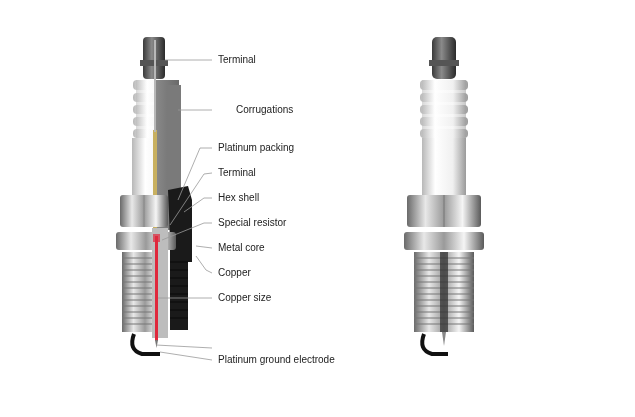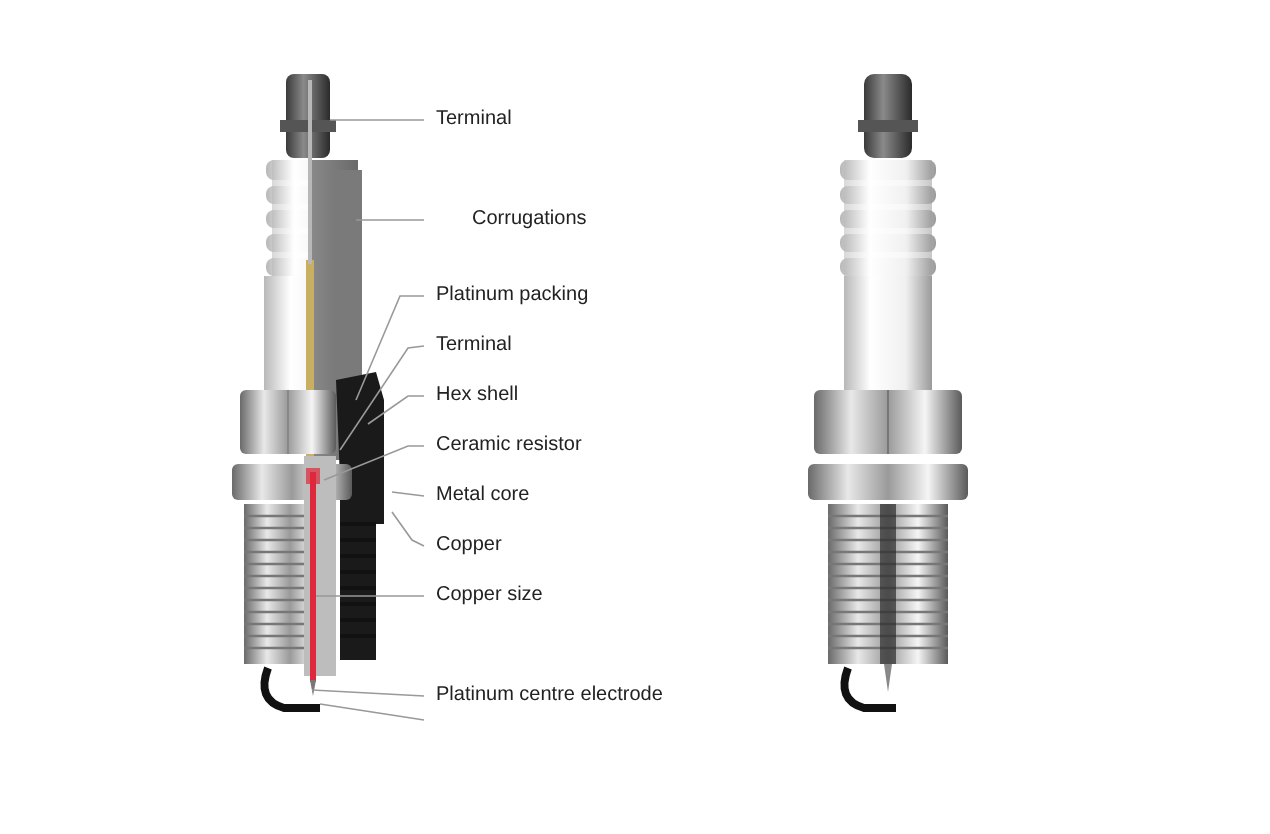--- a/index.html
+++ b/index.html
@@ -151,18 +151,18 @@
       <path d="M156 345 L212 348"></path>
       <path d="M160 352 L212 360"></path>
     </g>
   </svg>
 
   <div class="label" style="left:218px;top:54px">Terminal</div>
   <div class="label" style="left:236px;top:104px">Corrugations</div>
   <div class="label" style="left:218px;top:142px">Platinum packing</div>
   <div class="label" style="left:218px;top:167px">Terminal</div>
   <div class="label" style="left:218px;top:192px">Hex shell</div>
-  <div class="label" style="left:218px;top:217px">Ceramic resistor</div>
+  <div class="label" style="left:218px;top:217px">Special resistor</div>
   <div class="label" style="left:218px;top:242px">Metal core</div>
   <div class="label" style="left:218px;top:267px">Copper</div>
   <div class="label" style="left:218px;top:292px">Copper size</div>
-  <div class="label" style="left:218px;top:342px">Platinum centre electrode</div>
+  <div class="label" style="left:218px;top:354px">Platinum ground electrode</div>
 </div>
 
 </body></html>

